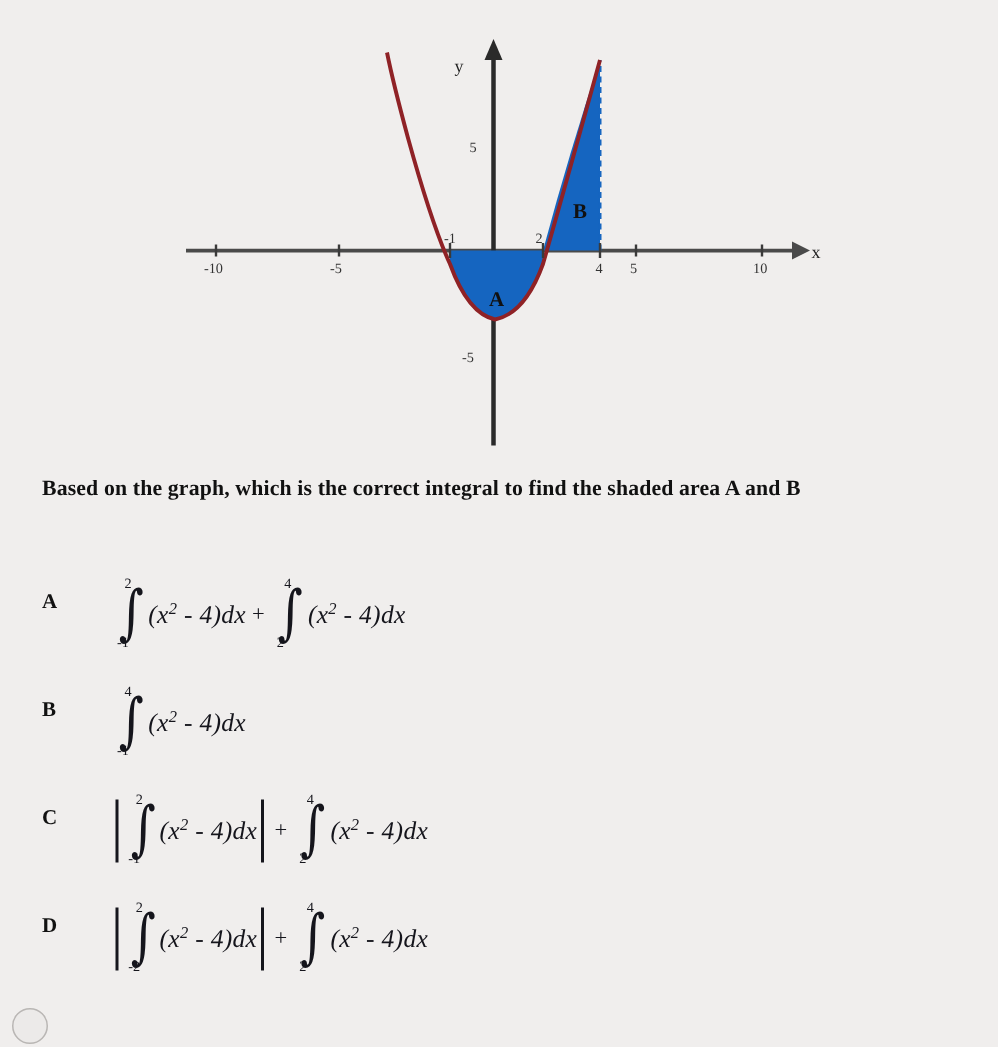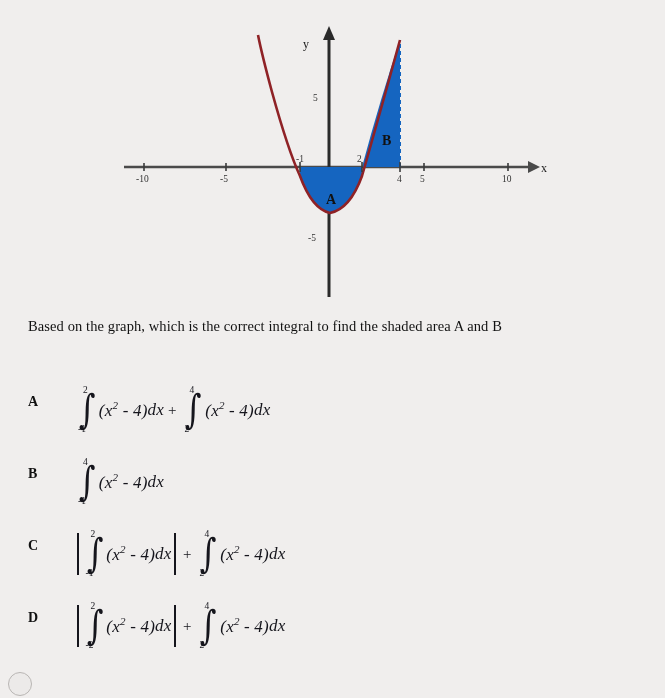--- a/index.html
+++ b/index.html
@@ -27,21 +27,21 @@
   }
   .graph-svg {
     display: block;
   }
   .question {
     position: absolute;
     left: 28px;
     top: 318px;
     width: 620px;
     font-size: 14.5px;
-    font-weight: normal;
+    font-weight: bold;
     letter-spacing: 0.1px;
     color: #111;
   }
   .choices {
     position: absolute;
     left: 0;
     top: 380px;
     width: 665px;
   }
   .choice {

